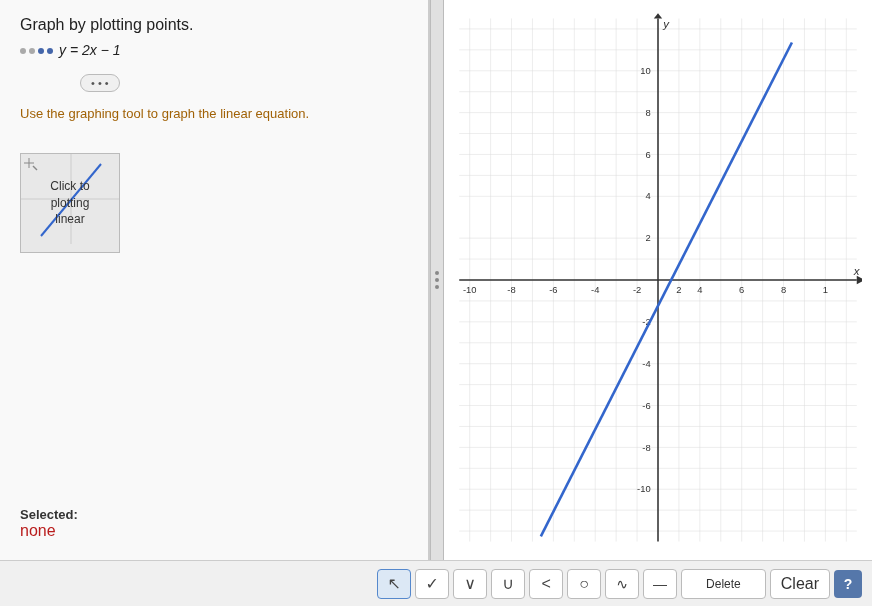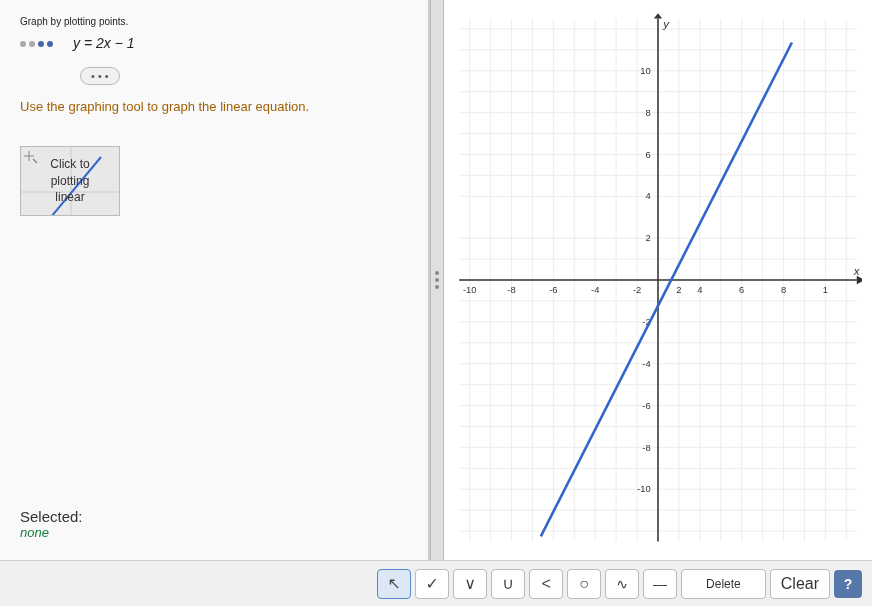--- a/index.html
+++ b/index.html
@@ -24,21 +24,21 @@
     
     .left-panel {
       width: 430px;
       padding: 16px 20px;
       border-right: 2px solid #ccc;
       position: relative;
       background: #f9f9f9;
     }
 
     .instruction-title {
-      font-size: 10px;
+      font-size: 16px;
       color: #222;
       margin-bottom: 8px;
     }
 
     .equation-line {
       display: flex;
       align-items: center;
       margin-bottom: 10px;
     }
 
@@ -53,21 +53,21 @@
       width: 6px;
       height: 6px;
       border-radius: 50%;
       background: #aaa;
     }
 
     .equation-text {
       font-size: 14px;
       font-style: italic;
       color: #222;
-      margin-left: 20px;
+      margin-left: 6px;
     }
 
     .expand-btn {
       display: inline-block;
       background: #f0f0f0;
       border: 1px solid #bbb;
       border-radius: 10px;
       padding: 2px 10px;
       font-size: 11px;
       color: #555;
@@ -76,21 +76,21 @@
     }
 
     .instruction-text {
       font-size: 13px;
       color: #a16207;
       margin-bottom: 32px;
     }
 
     .graph-thumbnail {
       width: 100px;
-      height: 70px;
+      height: 100px;
       background: #e8e8e8;
       border: 1px solid #bbb;
       display: flex;
       flex-direction: column;
       align-items: center;
       justify-content: center;
       cursor: pointer;
       position: relative;
       overflow: hidden;
     }
@@ -109,29 +109,28 @@
       position: relative;
     }
 
     .selected-section {
       position: absolute;
       bottom: 20px;
       left: 20px;
     }
 
     .selected-label {
-      font-size: 15px;
+      font-size: 13px;
       color: #333;
-      font-weight: normal;
+      font-weight: bold;
     }
 
     .selected-value {
-      font-size: 13px;
-      color: #15803d;
-      font-style: italic;
+      font-size: 16px;
+      color: #b91c1c;
     }
 
     
     .collapse-handle {
       width: 14px;
       background: #e0e0e0;
       border-left: 1px solid #bbb;
       border-right: 1px solid #bbb;
       display: flex;
       align-items: center;

